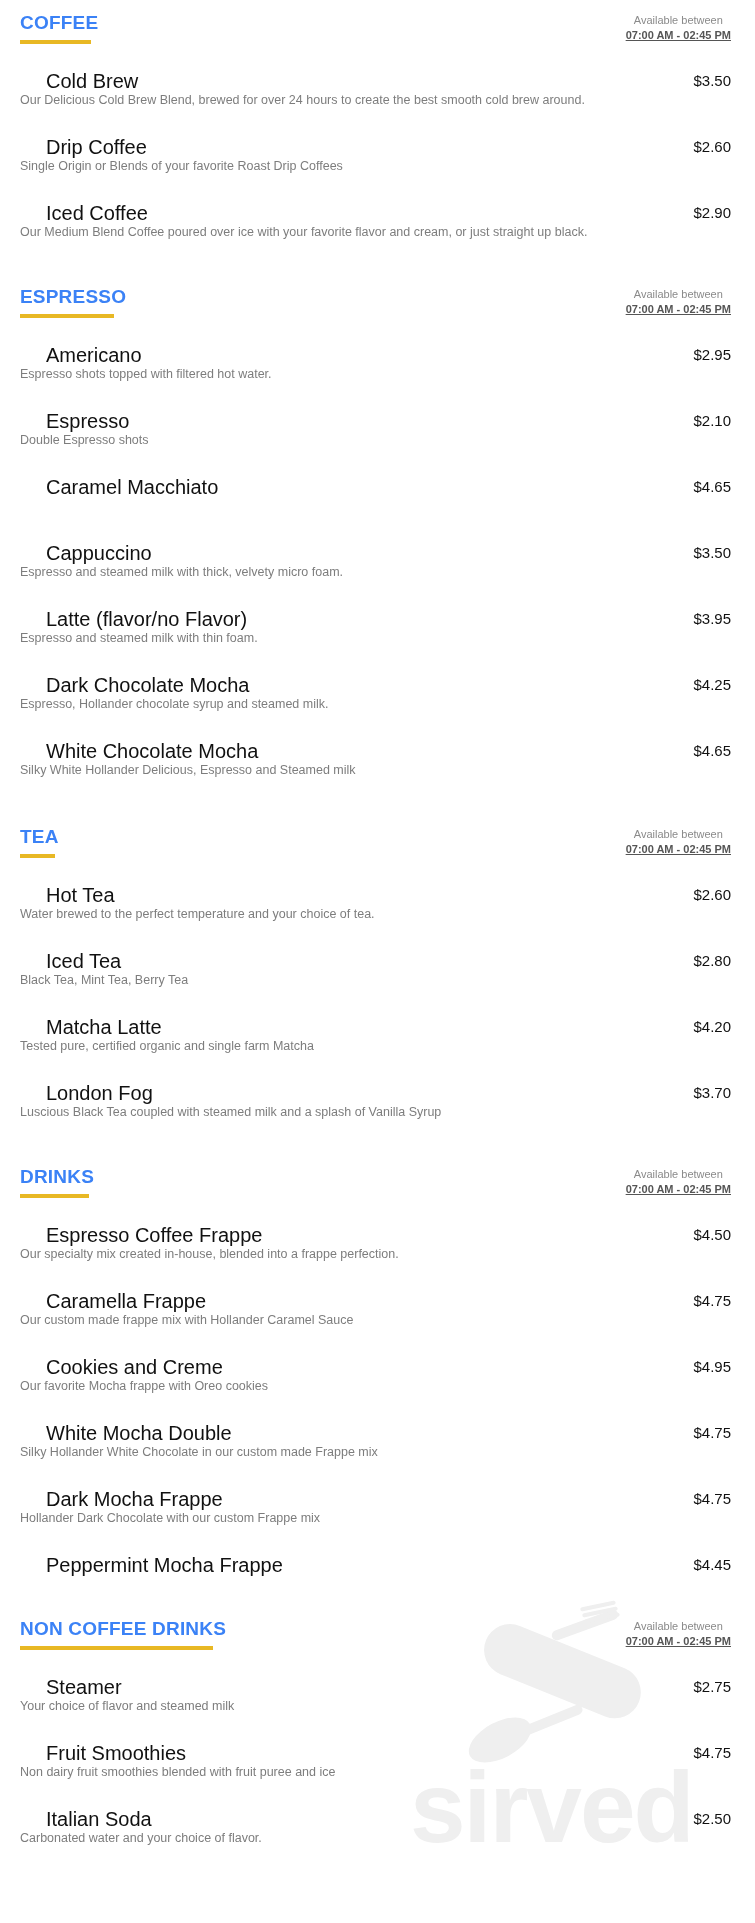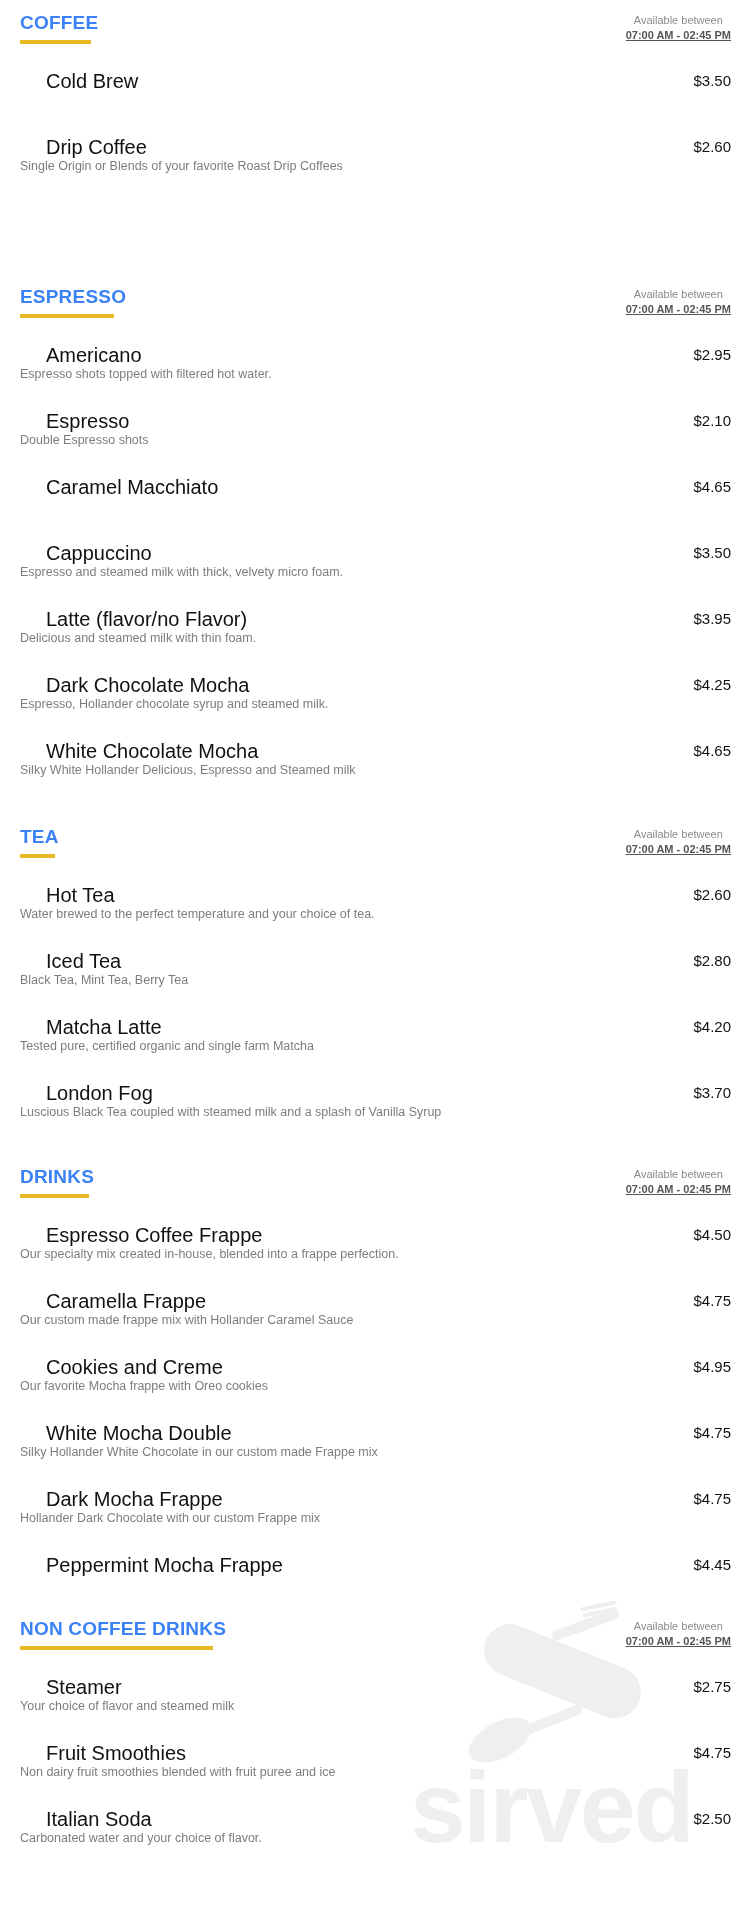--- a/index.html
+++ b/index.html
@@ -56,26 +56,32 @@
         <div class="section-title">COFFEE</div>
         <div class="section-underline" style="width: 71px; background: rgb(232, 184, 36);"></div>
         <div class="avail">
           <span class="avail-label">Available between</span>
           <span class="avail-time">07:00 AM - 02:45 PM</span>
         </div>
       </div>
       <div class="item">
         <div class="item-name">Cold Brew</div>
         <div class="item-price">$3.50</div>
+        <div class="item-desc">Our Delicious Cold Brew Blend, brewed for over 24 hours to create the best smooth cold brew around.</div>
       </div>
       <div class="item">
         <div class="item-name">Drip Coffee</div>
         <div class="item-price">$2.60</div>
         <div class="item-desc">Single Origin or Blends of your favorite Roast Drip Coffees</div>
       </div>
+      <div class="item">
+        <div class="item-name">Iced Coffee</div>
+        <div class="item-price">$2.90</div>
+        <div class="item-desc">Our Medium Blend Coffee poured over ice with your favorite flavor and cream, or just straight up black.</div>
+      </div>
     </div>
     <div class="section" style="position: absolute; left: 20px; right: 24px; top: 286px;">
       <div class="section-head">
         <div class="section-title">ESPRESSO</div>
         <div class="section-underline" style="width: 94px; background: rgb(232, 184, 36);"></div>
         <div class="avail">
           <span class="avail-label">Available between</span>
           <span class="avail-time">07:00 AM - 02:45 PM</span>
         </div>
       </div>
@@ -94,21 +100,21 @@
         <div class="item-price">$4.65</div>
       </div>
       <div class="item">
         <div class="item-name">Cappuccino</div>
         <div class="item-price">$3.50</div>
         <div class="item-desc">Espresso and steamed milk with thick, velvety micro foam.</div>
       </div>
       <div class="item">
         <div class="item-name">Latte (flavor/no Flavor)</div>
         <div class="item-price">$3.95</div>
-        <div class="item-desc">Delicious and steamed milk with thin foam.</div>
+        <div class="item-desc">Espresso and steamed milk with thin foam.</div>
       </div>
       <div class="item">
         <div class="item-name">Dark Chocolate Mocha</div>
         <div class="item-price">$4.25</div>
         <div class="item-desc">Espresso, Hollander chocolate syrup and steamed milk.</div>
       </div>
       <div class="item">
         <div class="item-name">White Chocolate Mocha</div>
         <div class="item-price">$4.65</div>
         <div class="item-desc">Silky White Hollander Delicious, Espresso and Steamed milk</div>

